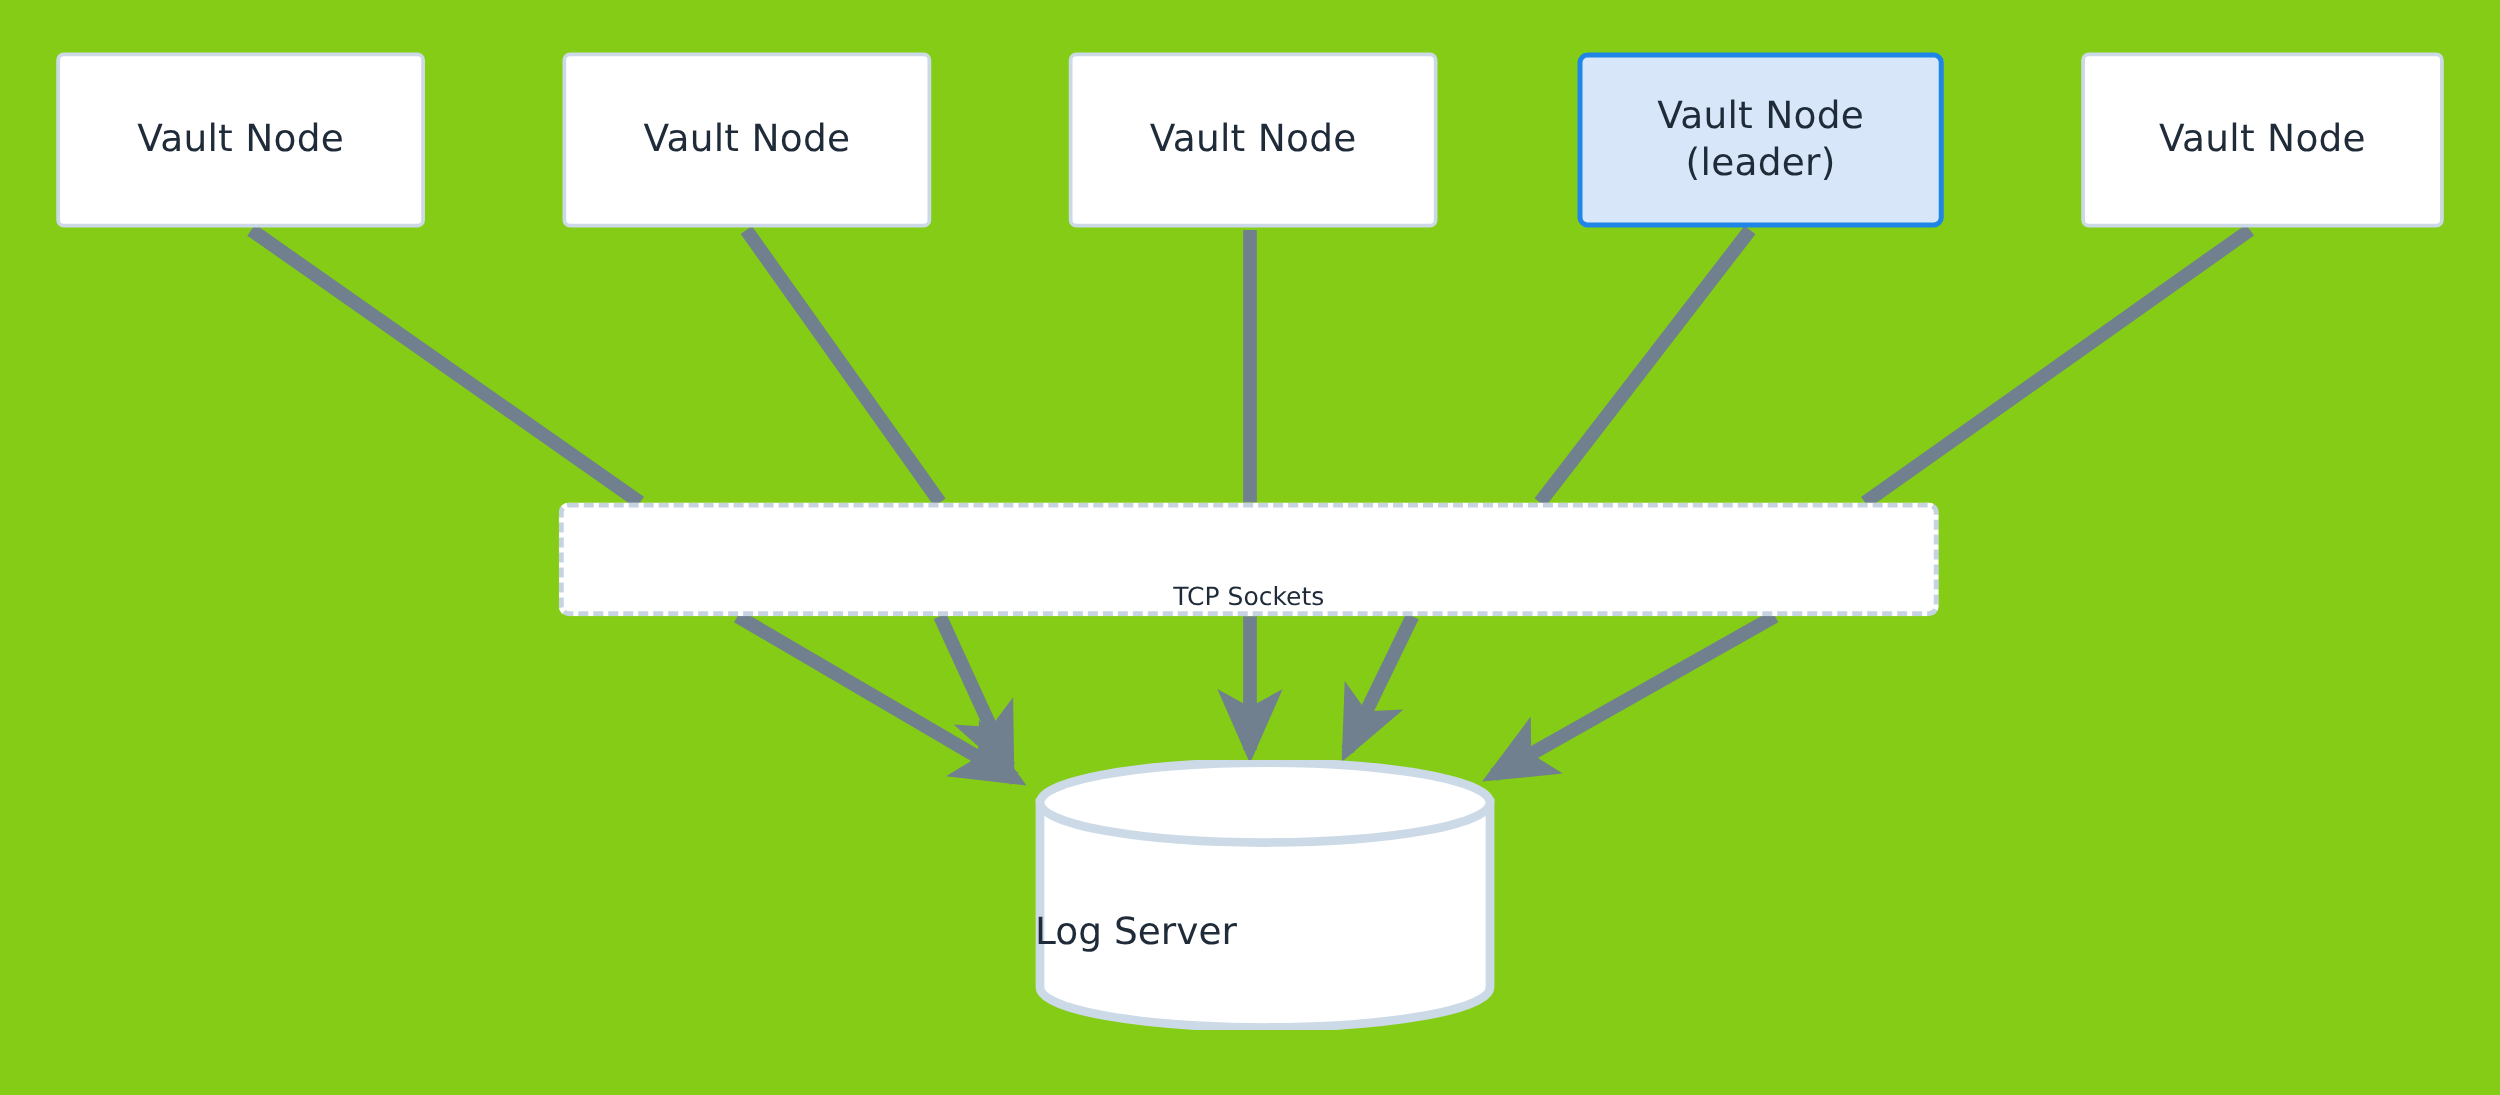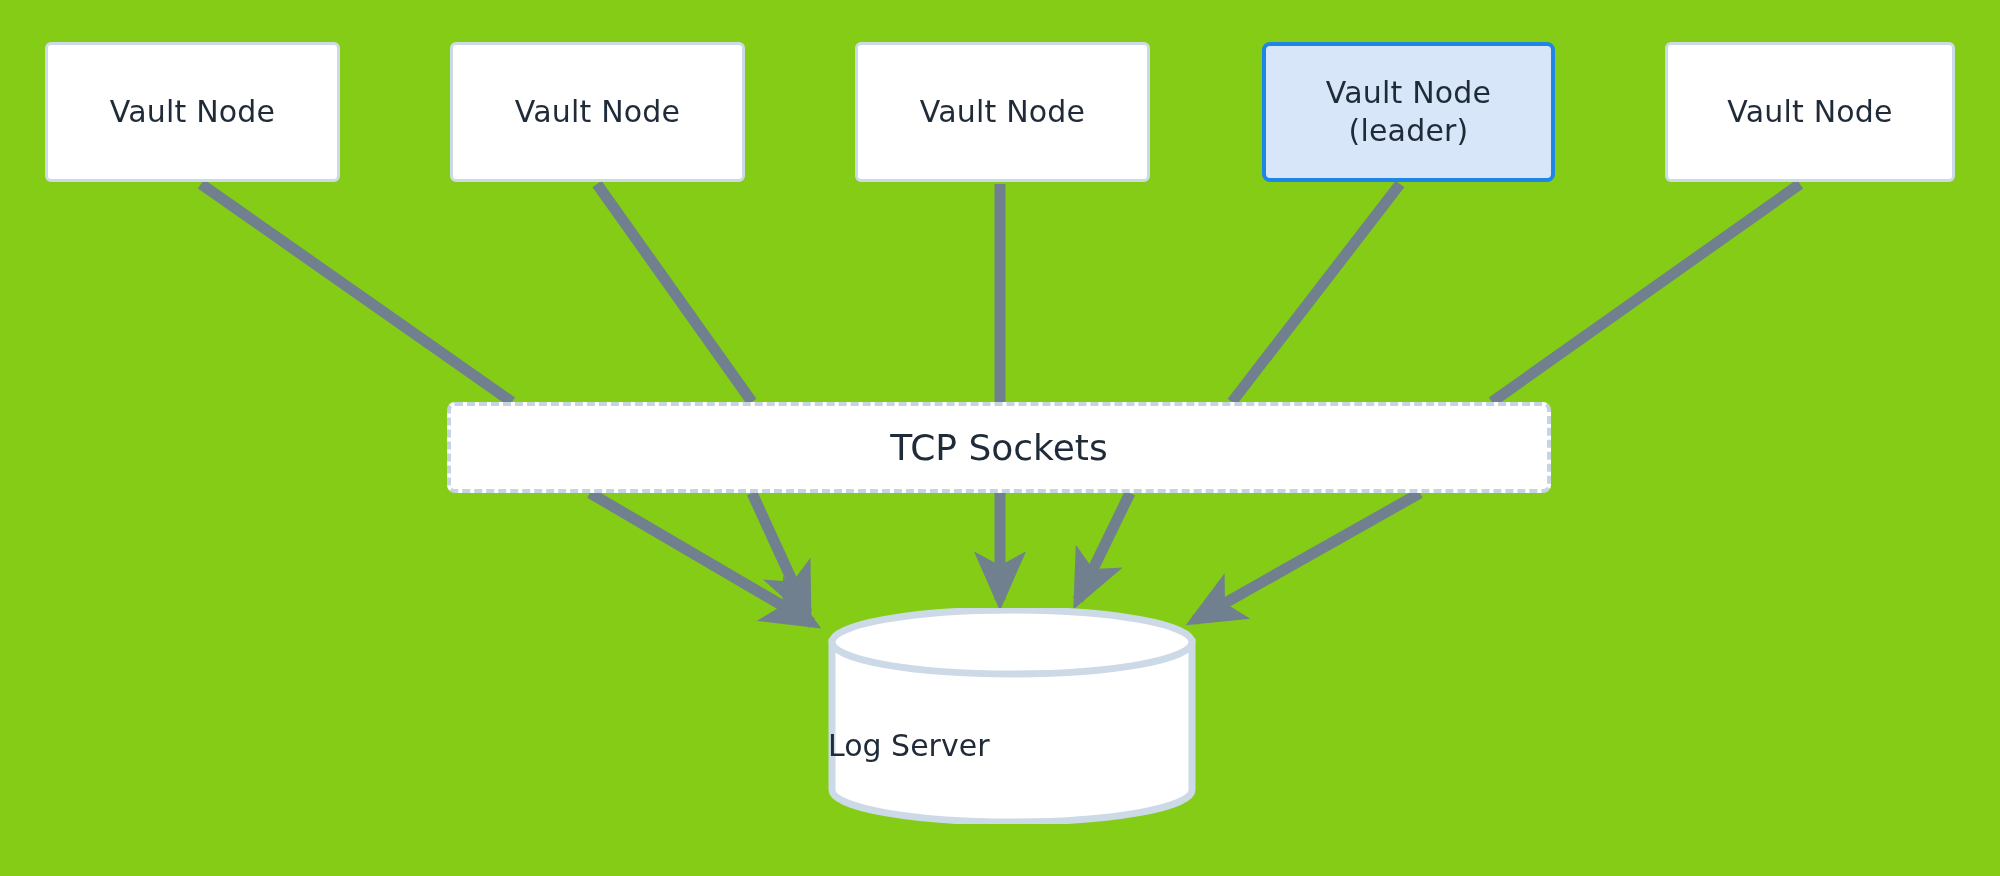--- a/index.html
+++ b/index.html
@@ -29,26 +29,26 @@
   .node.leader{
     background:#d7e6f8;
     border:4px solid #1f86e8;
     border-radius:8px;
   }
   .node .lbl{display:block;}
 
   .bus{
     position:absolute;
     box-sizing:border-box;
-    display:flex;align-items:center;justify-content:center;
+    display:flex;align-items:flex-end;justify-content:center;
     background:#ffffff;
     border:4px dashed #c6d3e0;
     border-radius:8px;
     color:#1f2b38;
-    font-size:36px;
+    font-size:20px;
     z-index:3;
   }
 
   .cyl{position:absolute;z-index:3;}
   .cyl svg{display:block;}
   .cyl .cyl-label{
     position:absolute;left:0;right:0;
     text-align:left;
     color:#1f2b38;
     font-size:30px;

